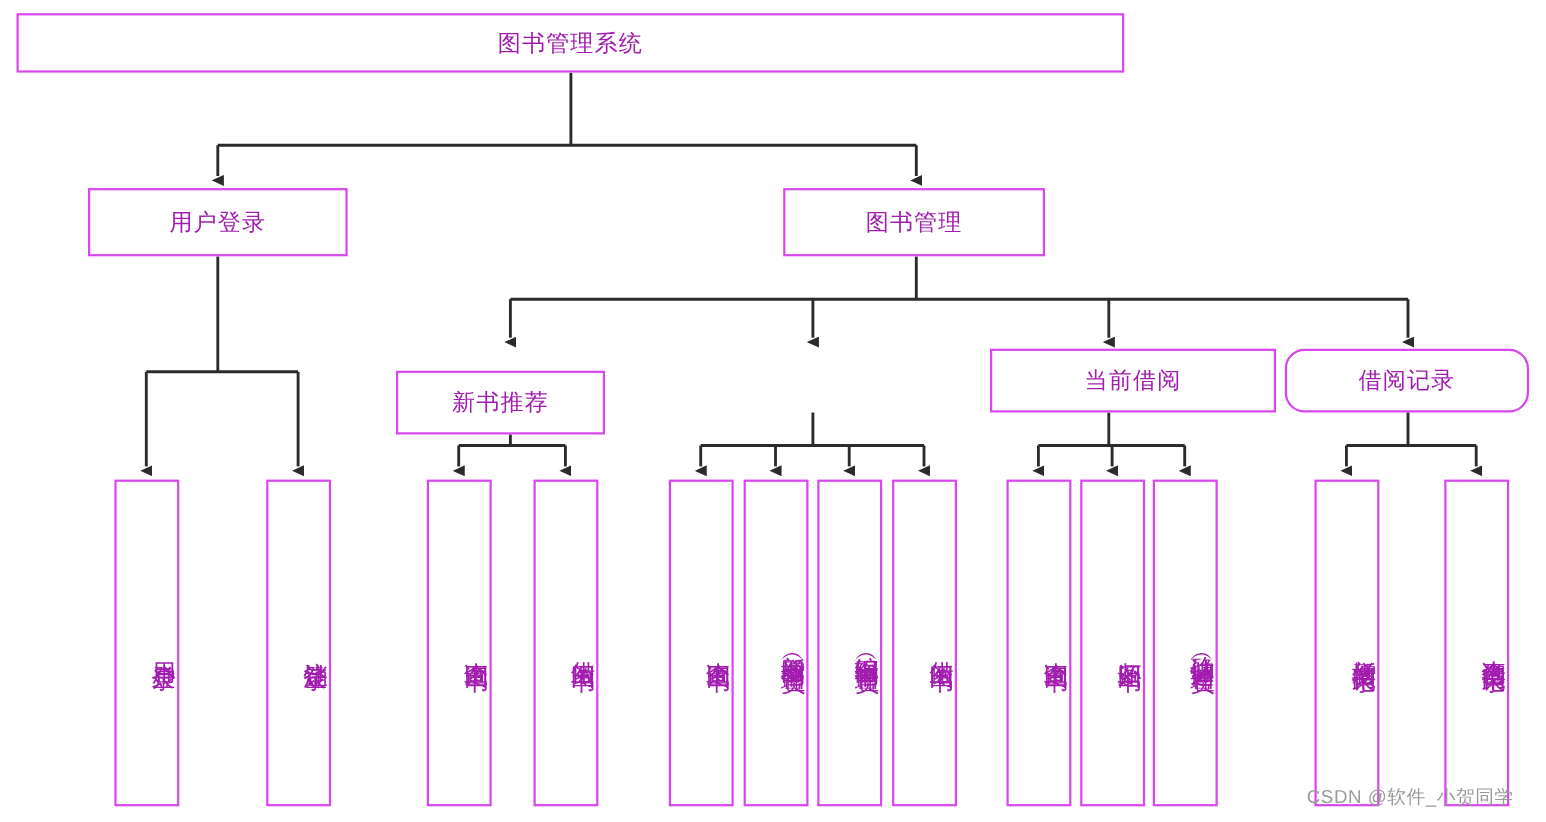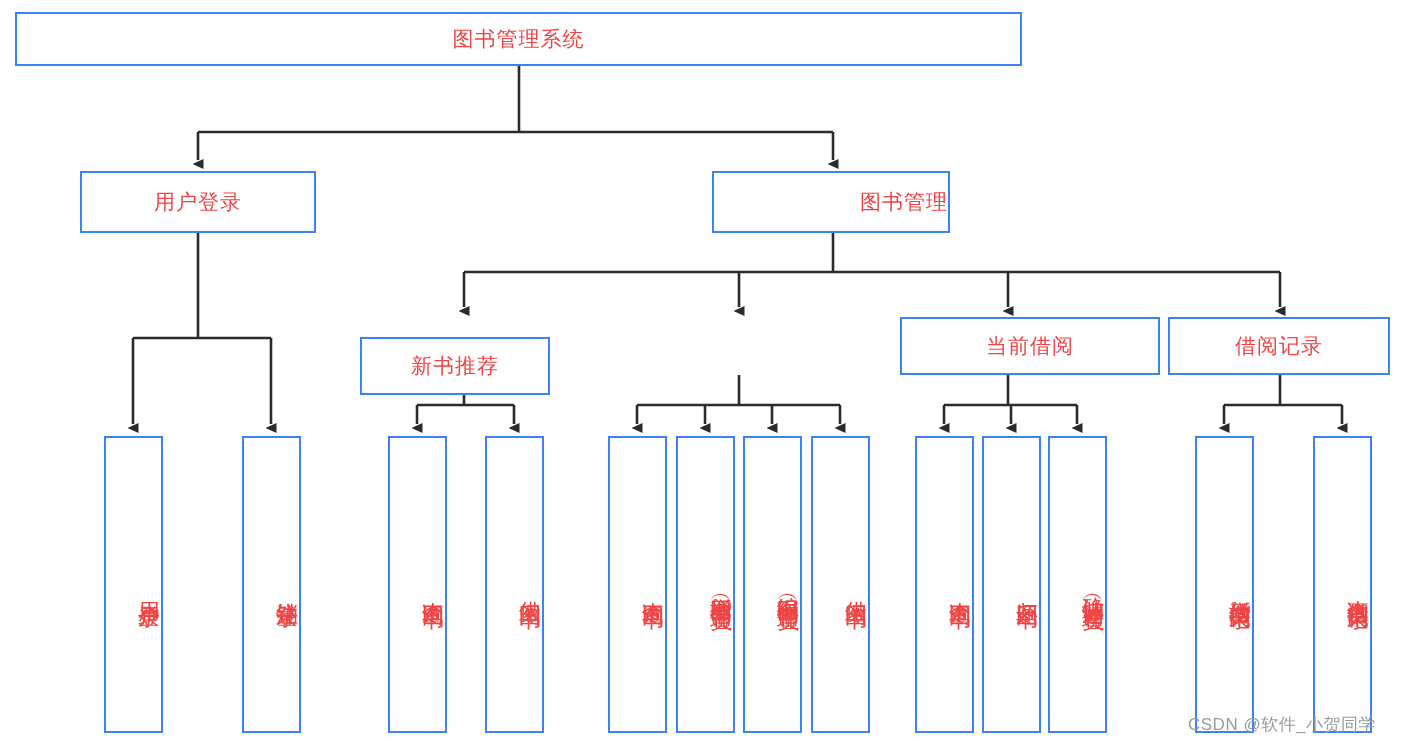--- a/index.html
+++ b/index.html
@@ -14,25 +14,25 @@
     position: relative;
     width: 1405px;
     height: 747px;
     background: #ffffff;
     overflow: hidden;
   }
   .node {
     position: absolute;
     box-sizing: border-box;
     background: #ffffff;
-    border: 2px solid #3b82f6;
+    border: 2px solid #d946ef;
     display: flex;
     align-items: center;
     justify-content: center;
-    color: #ef4444;
+    color: #a21caf;
   }
   .node.horiz {
     font-size: 21px;
     letter-spacing: 1px;
   }
   .node.vert {
     writing-mode: vertical-rl;
     text-orientation: upright;
     font-size: 22px;
     line-height: 1.05;
@@ -119,31 +119,31 @@
     </g>
   </svg>
 
   <div class="node horiz" style="left:15px; top:12px; width:1007px; height:54px;">
     <span>图书管理系统</span>
   </div>
 
   <div class="node horiz" style="left:80px; top:171px; width:236px; height:62px;">
     <span>用户登录</span>
   </div>
-  <div class="node horiz" style="left:712px; top:171px; width:238px; height:62px;justify-content:flex-end;">
+  <div class="node horiz" style="left:712px; top:171px; width:238px; height:62px;">
     <span>图书管理</span>
   </div>
 
   <div class="node horiz" style="left:360px; top:317px; width:190px; height:58px;margin-top:20px;">
     <span>新书推荐</span>
   </div>
   <div class="node horiz" style="left:900px; top:317px; width:260px; height:58px;">
     <span>当前借阅</span>
   </div>
-  <div class="node horiz" style="left:1168px; top:317px; width:222px; height:58px;">
+  <div class="node horiz" style="left:1168px; top:317px; width:222px; height:58px;border-radius:18px;">
     <span>借阅记录</span>
   </div>
 
   <div class="node vert" style="left:104px; top:436px; width:59px; height:297px;">
     <span class="vtext">用户登录</span>
   </div>
   <div class="node vert" style="left:242px; top:436px; width:59px; height:297px;">
     <span class="vtext">注销登录</span>
   </div>
 

